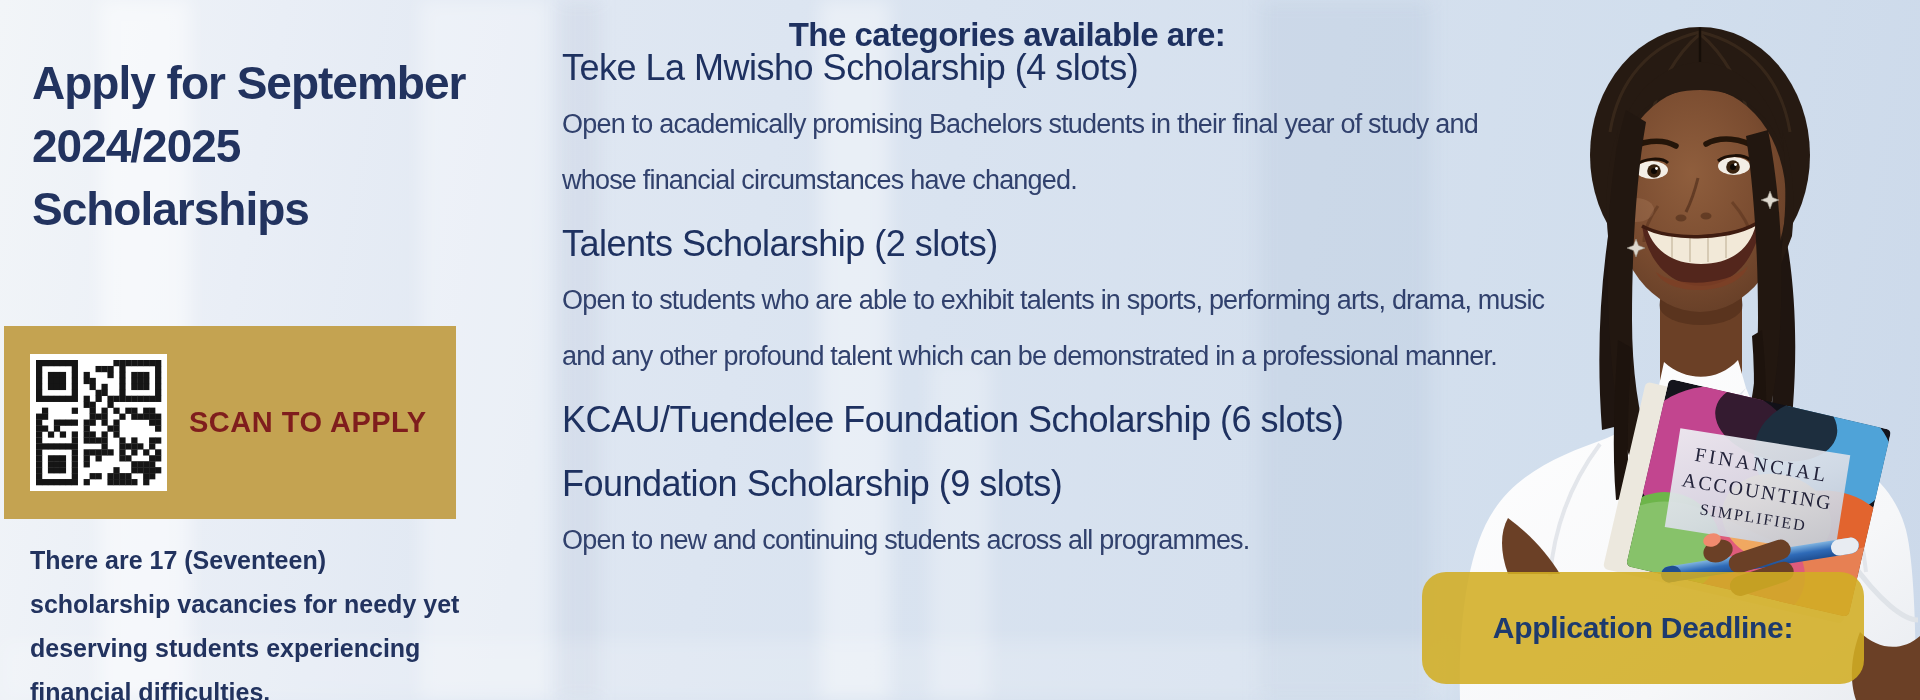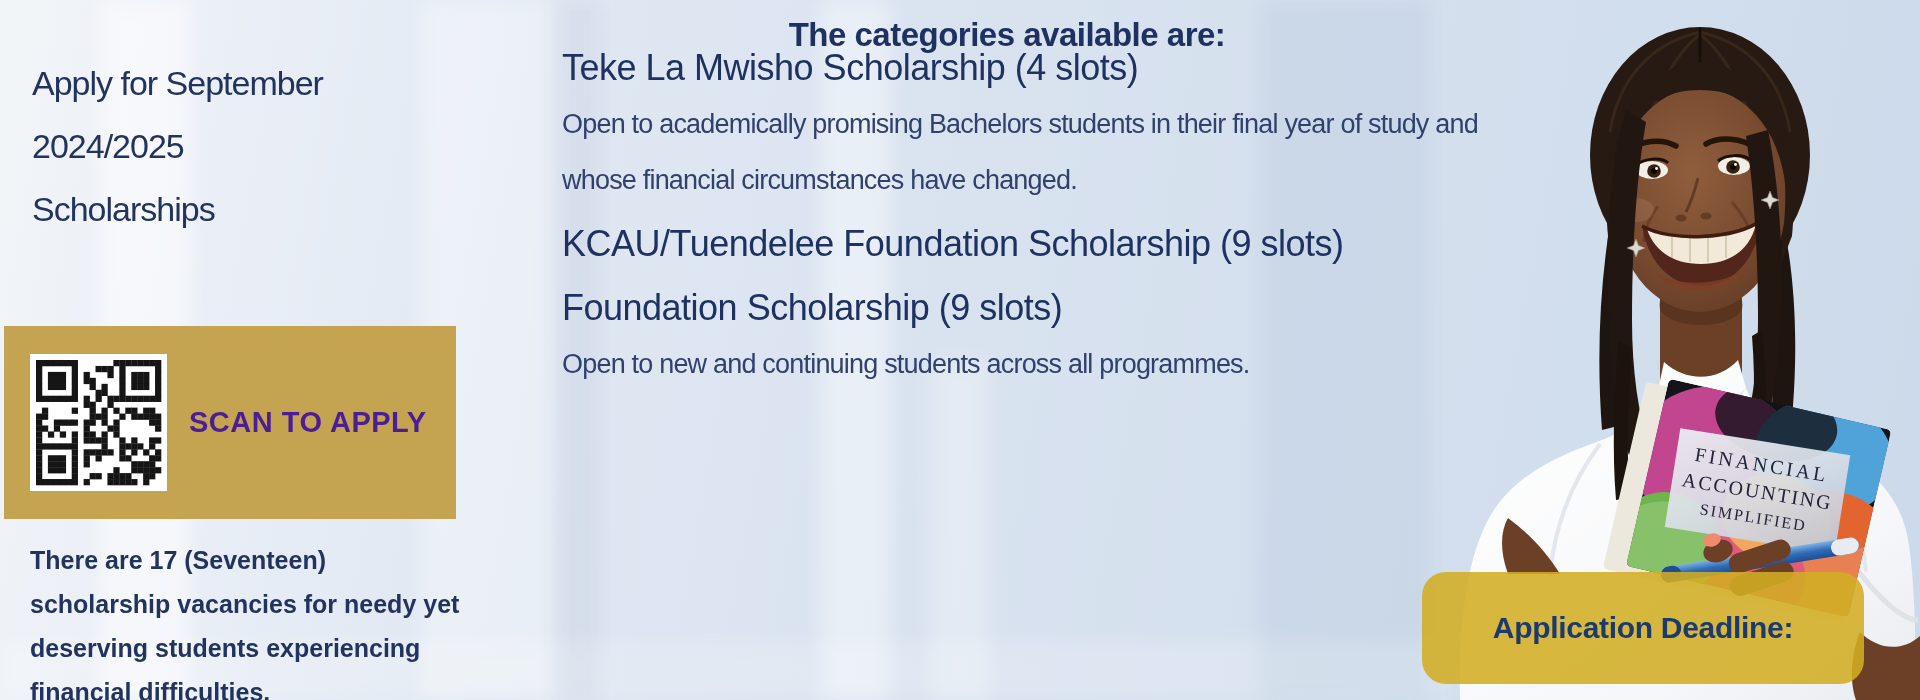--- a/index.html
+++ b/index.html
@@ -4,29 +4,29 @@
 <style>
   html,body{margin:0;padding:0;background:#ffffff;}
   .stage{
     position:relative;width:1920px;height:700px;overflow:hidden;
     font-family:"Liberation Sans",sans-serif;
     background:linear-gradient(100deg,#f2f5f8 0%,#e9eef6 14%,#dfe7f2 30%,#d9e3f0 48%,#d5e0ee 66%,#d1deed 82%,#ccd9ea 100%);
   }
   .stripe{position:absolute;top:0;height:700px;filter:blur(9px);pointer-events:none;}
   .headline{
     position:absolute;left:32px;top:52px;
-    font-size:34px;font-weight:normal;letter-spacing:-1px;line-height:63px;
+    font-size:46px;font-weight:bold;letter-spacing:-1px;line-height:63px;
     color:#22335f;white-space:pre-line;
   }
   .qr-panel{
     position:absolute;left:4px;top:326px;width:452px;height:193px;
     background:#c4a351;display:flex;align-items:center;
   }
   .qr-tile{margin-left:26px;width:137px;height:137px;background:#ffffff;flex:0 0 auto;}
-  .scan-label{margin-left:22px;font-size:29px;font-weight:bold;letter-spacing:.5px;color:#4c1d95;}
+  .scan-label{margin-left:22px;font-size:29px;font-weight:bold;letter-spacing:.5px;color:#7f1d1d;}
   .vacancies{
     position:absolute;left:30px;top:538px;
     font-size:25px;font-weight:bold;line-height:44px;color:#22335f;white-space:pre-line;
   }
   .cat-heading{
     position:absolute;left:562px;top:4px;width:890px;text-align:center;
     font-size:33px;font-weight:bold;color:#1e3160;letter-spacing:-.5px;margin-top:12px;
   }
   .categories{position:absolute;left:562px;top:40px;}
   .cat-item{margin-top:8px;}
@@ -297,21 +297,26 @@
 
   <div class="cat-heading">The categories available are:</div>
 
   <div class="categories">
     <div class="cat-item">
       <div class="cat-title">Teke La Mwisho Scholarship (4 slots)</div>
       <div class="cat-desc">Open to academically promising Bachelors students in their final year of study and
 whose financial circumstances have changed.</div>
     </div>
     <div class="cat-item">
-      <div class="cat-title">KCAU/Tuendelee Foundation Scholarship (9 slots)</div>
+      <div class="cat-title">Talents Scholarship (2 slots)</div>
+      <div class="cat-desc">Open to students who are able to exhibit talents in sports, performing arts, drama, music
+and any other profound talent which can be demonstrated in a professional manner.</div>
+    </div>
+    <div class="cat-item">
+      <div class="cat-title">KCAU/Tuendelee Foundation Scholarship (6 slots)</div>
     </div>
     <div class="cat-item">
       <div class="cat-title">Foundation Scholarship (9 slots)</div>
       <div class="cat-desc">Open to new and continuing students across all programmes.</div>
     </div>
   </div>
 
   <svg class="portrait" viewBox="0 0 470 700" xmlns="http://www.w3.org/2000/svg">
     <defs>
       <radialGradient id="skin" cx="45%" cy="38%" r="75%">

